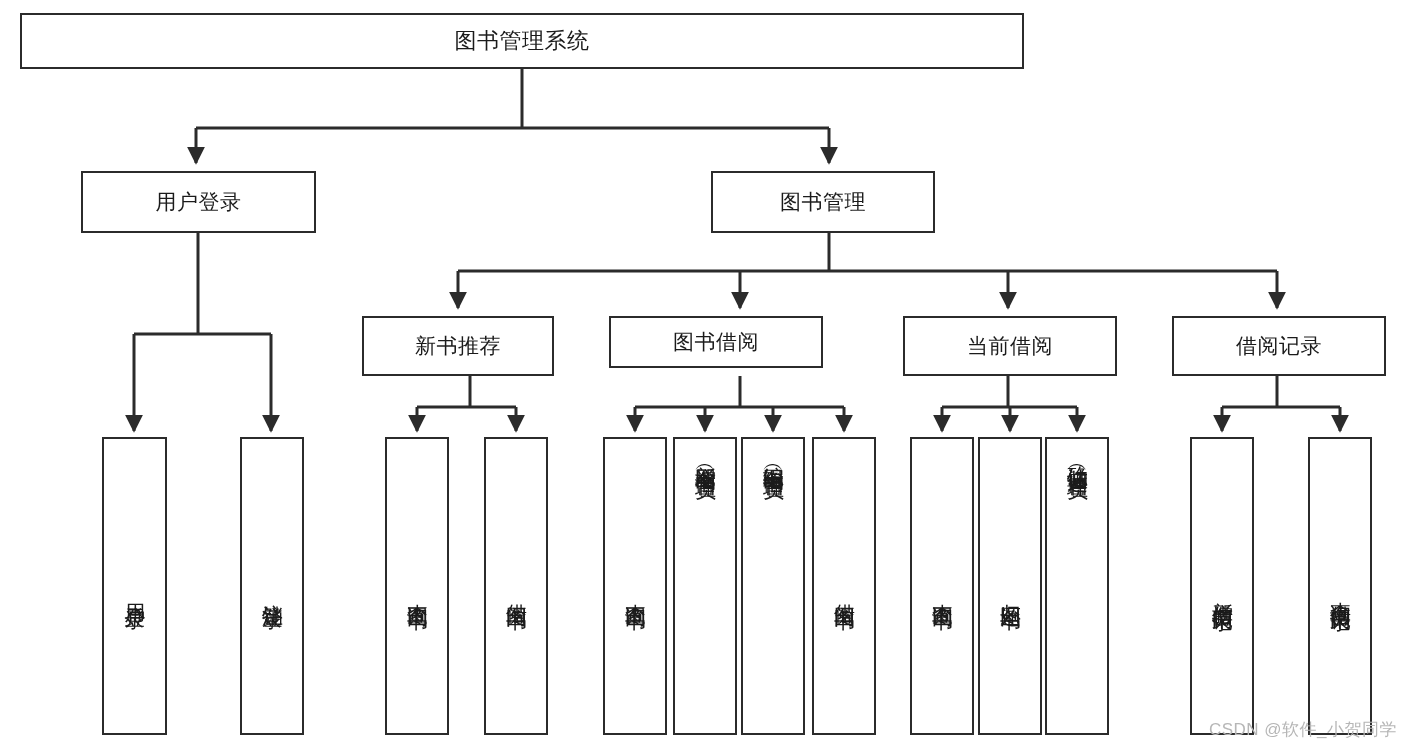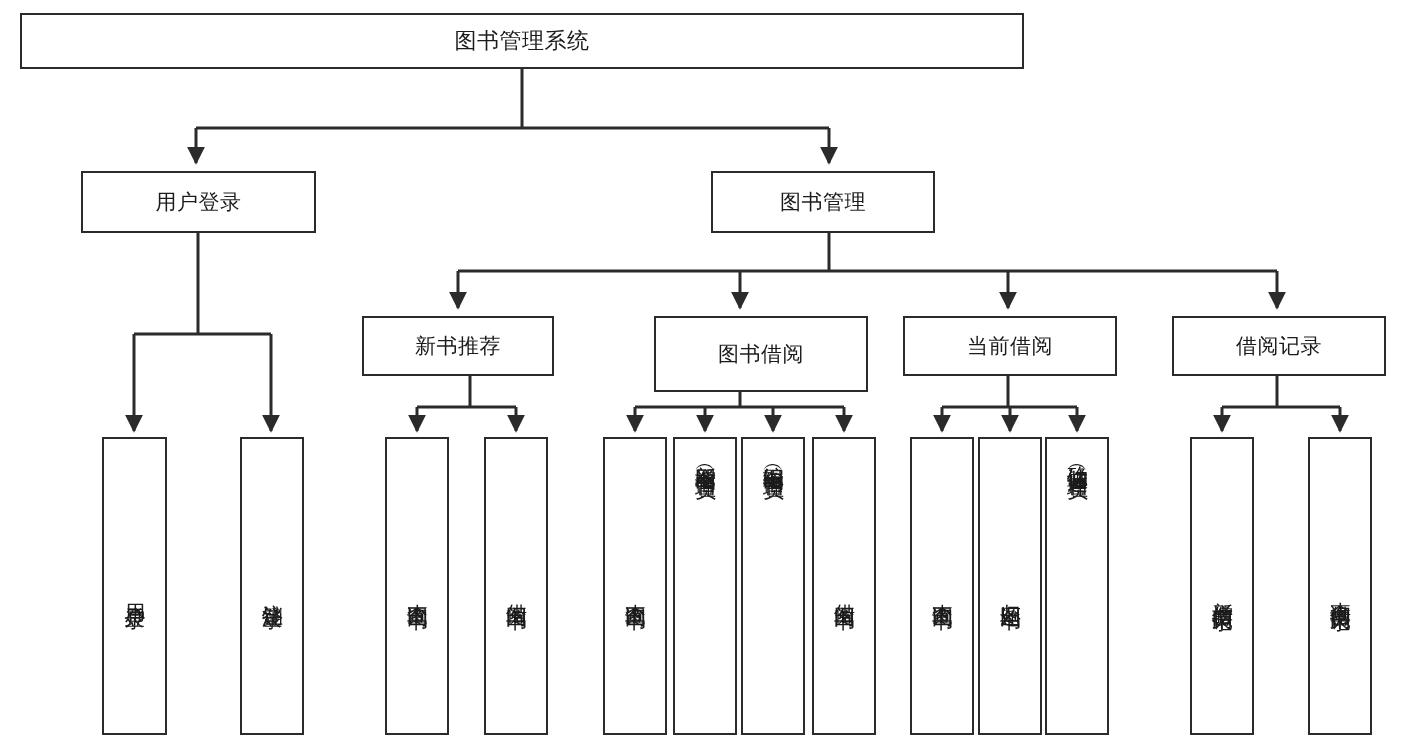--- a/index.html
+++ b/index.html
@@ -138,21 +138,21 @@
   </div>
 
   <div class="node horiz" style="left:711px; top:171px; width:224px; height:62px;">
     <span class="node-label">图书管理</span>
   </div>
 
   <div class="node horiz" style="left:362px; top:316px; width:192px; height:60px;">
     <span class="node-label">新书推荐</span>
   </div>
 
-  <div class="node horiz" style="left:654px; top:316px; width:214px; height:76px;">
+  <div class="node horiz" style="left:609px; top:316px; width:214px; height:52px;">
     <span class="node-label">图书借阅</span>
   </div>
 
   <div class="node horiz" style="left:903px; top:316px; width:214px; height:60px;">
     <span class="node-label">当前借阅</span>
   </div>
 
   <div class="node horiz" style="left:1172px; top:316px; width:214px; height:60px;">
     <span class="node-label">借阅记录</span>
   </div>
@@ -202,14 +202,15 @@
   </div>
 
   <div class="node vert" style="left:1190px; top:437px; width:64px; height:298px; align-items:center;">
     <span class="node-label">新增借阅记录</span>
   </div>
 
   <div class="node vert" style="left:1308px; top:437px; width:64px; height:298px; align-items:center;">
     <span class="node-label">查询借阅记录</span>
   </div>
 
+  <div class="watermark">CSDN @软件_小贺同学</div>
 
 </div>
 
 </body></html>

